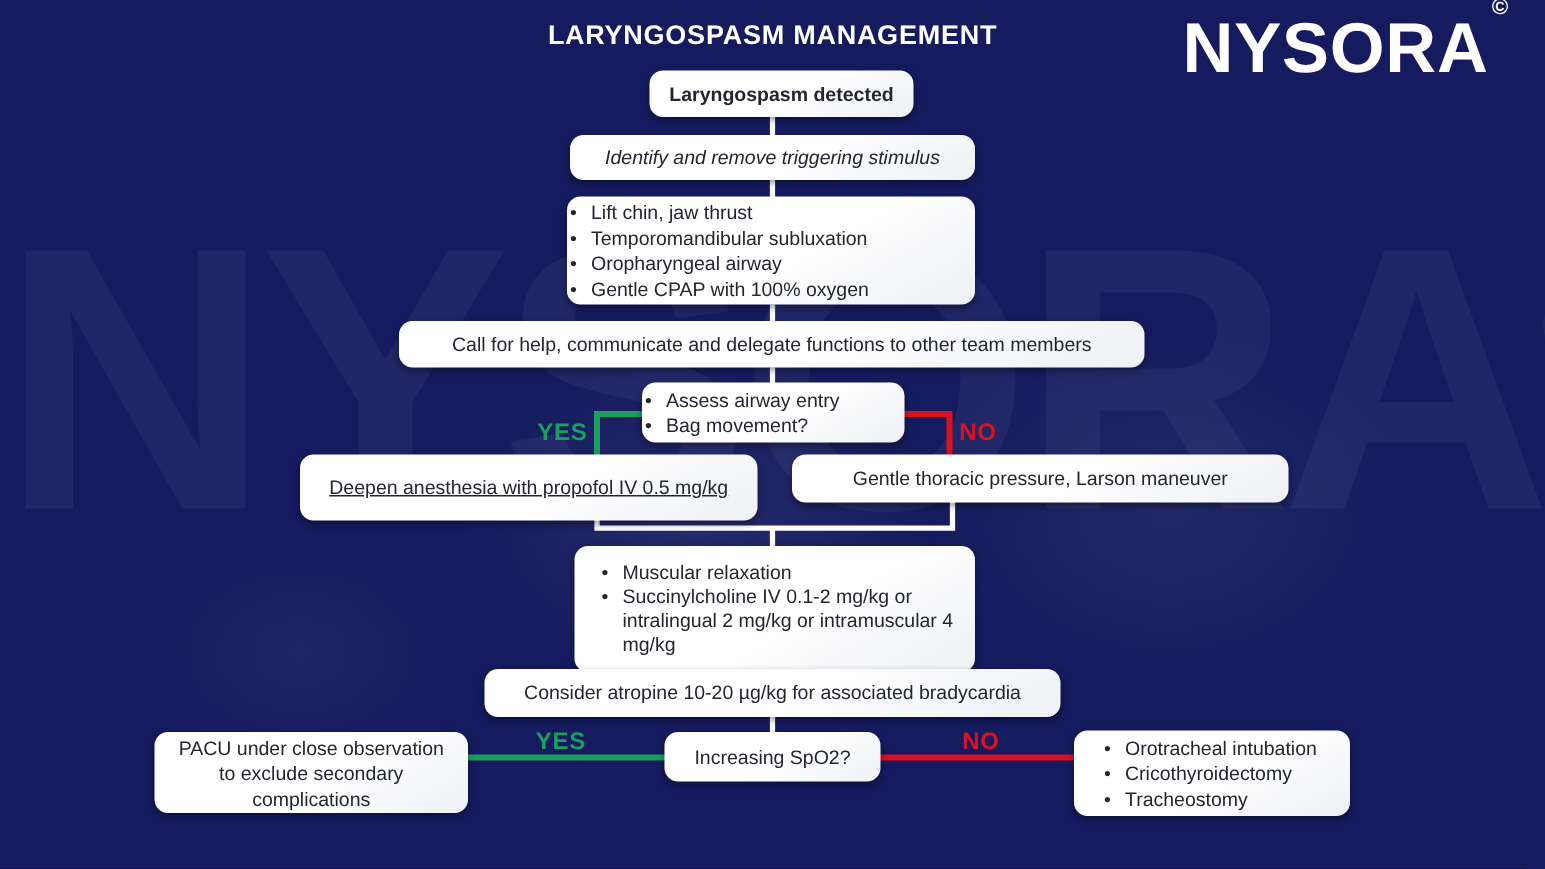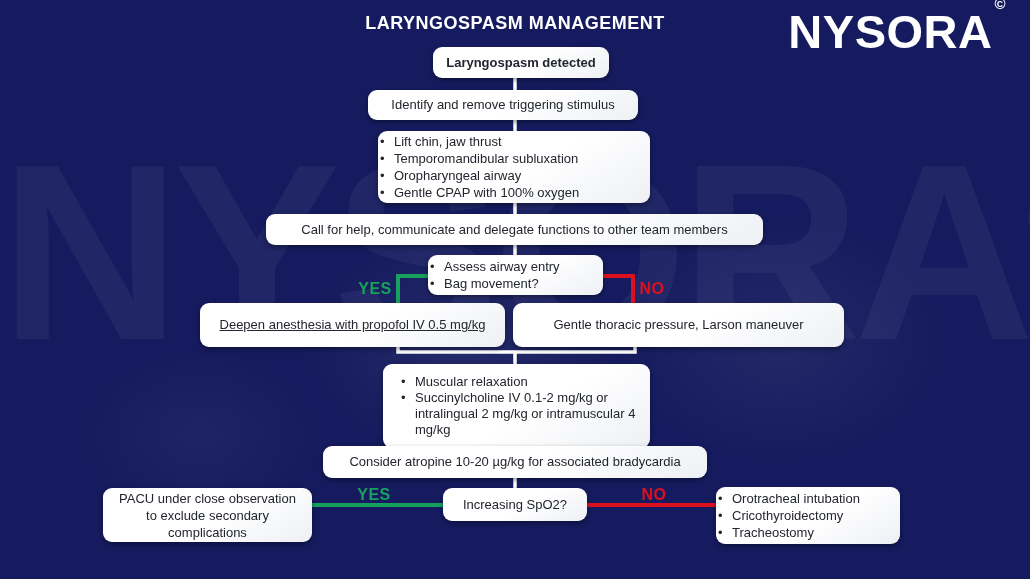--- a/index.html
+++ b/index.html
@@ -42,32 +42,32 @@
     color:#23262e; font-size:13px; line-height:16px;
     display:flex; align-items:center; justify-content:center; text-align:center;
   }
   .node.bold { font-weight:700; }
   .node.bullets { justify-content:flex-start; text-align:left; }
   ul.bullet-list { list-style:none; margin:0; padding:0; }
   .bullet-list li { position:relative; padding-left:16px; line-height:17px; }
   .bullet-list li::before { content:"\2022"; position:absolute; left:2px; }
 
   .n-detected   { left:421px; top:47px;  width:176px; height:31px;margin-left:12px; }
-  .n-identify   { left:368px; top:90px;  width:270px; height:30px; }
+  .n-identify   { left:380px; top:90px;  width:270px; height:30px;font-style:italic; }
   .n-maneuvers  { left:378px; top:131px; width:272px; height:72px; }
   .n-call       { left:266px; top:214px; width:497px; height:31px; }
   .n-assess     { left:428px; top:255px; width:175px; height:40px; padding-left:0; }
   .n-deepen     { left:200px; top:303px; width:305px; height:44px;text-decoration:underline; }
-  .n-thoracic   { left:513px; top:303px; width:331px; height:44px;text-align:center; }
+  .n-thoracic   { left:528px; top:303px; width:331px; height:32px;text-align:center; }
   .n-relax      { left:383px; top:364px; width:267px; height:84px; padding:6px 6px 6px 16px; }
   .n-relax li   { line-height:16px; }
   .n-atropine   { left:323px; top:446px; width:384px; height:32px; }
   .n-spo2       { left:443px; top:488px; width:144px; height:33px; }
   .n-pacu       { left:103px; top:488px; width:209px; height:54px; padding:0 10px; line-height:17px; }
-  .n-rescue     { left:716px; top:487px; width:184px; height:57px; }
+  .n-rescue     { left:716px; top:487px; width:184px; height:57px; padding-left:18px; }
 
   .branch-label {
     position:absolute; z-index:4; font-size:16px; font-weight:700; letter-spacing:0.5px;
     width:36px; text-align:center;
   }
   .yes { color:#17a15c; }
   .no  { color:#dc101f; }
   .lbl-yes1 { left:357px; top:280px; }
   .lbl-no1  { left:634px; top:280px; }
   .lbl-yes2 { left:356px; top:486px; }

